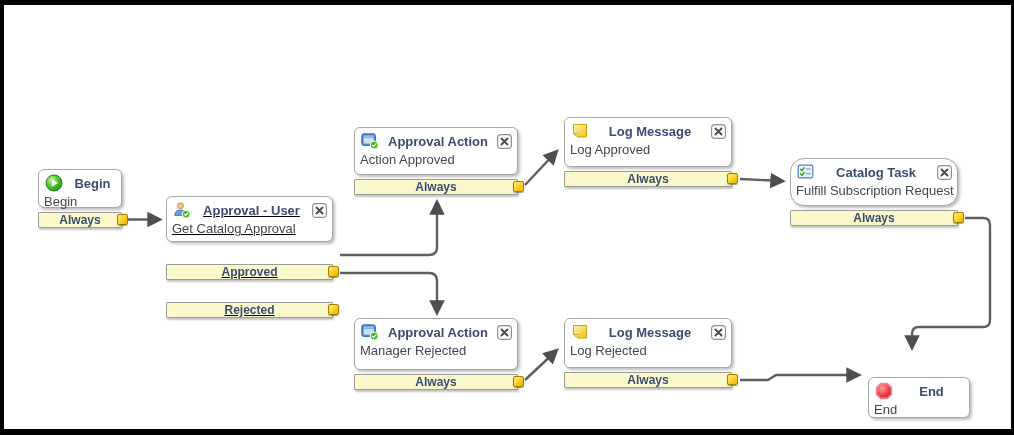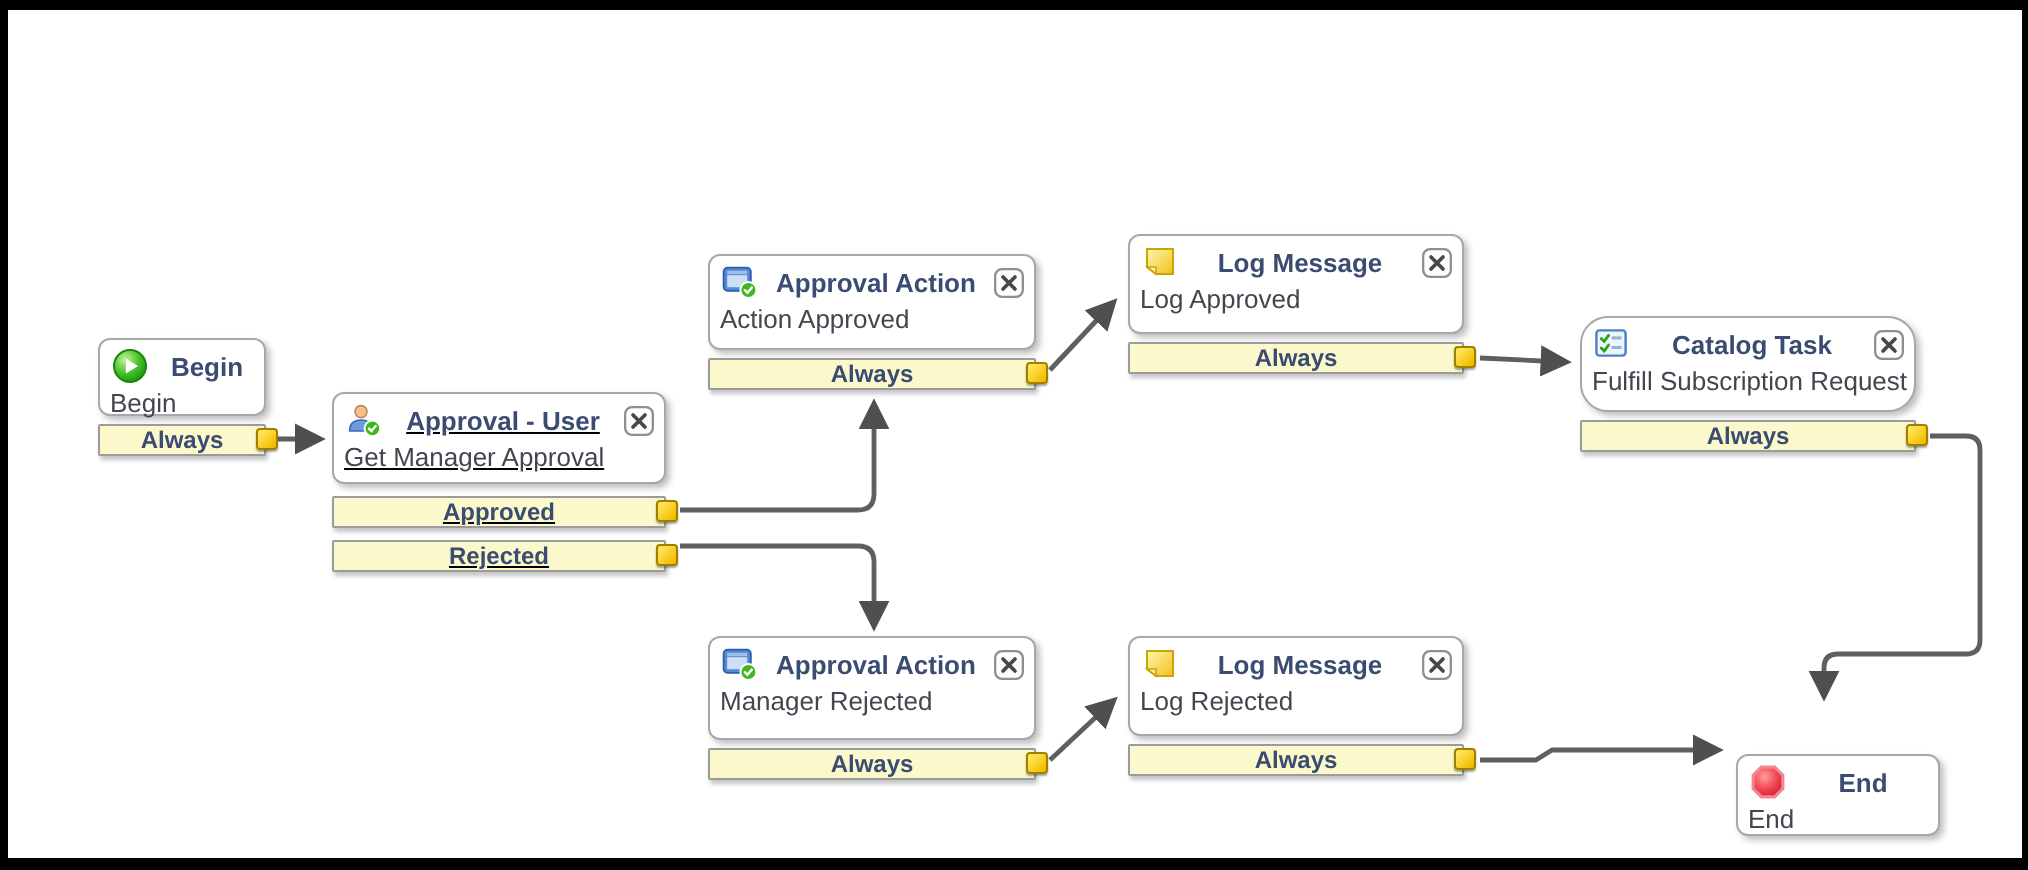--- a/index.html
+++ b/index.html
@@ -34,25 +34,25 @@
                 text-align:center; font-size:12px; font-weight:bold; color:#3a4c71;
                 box-shadow:1px 2px 2px rgba(110,110,110,.4); }
   .transition + .transition { margin-top:2px; }
 
   .connector { position:absolute; right:-7px; top:50%; margin-top:-6px; width:11px; height:11px;
                background:linear-gradient(135deg,#ffe355 20%,#f2bd00 85%);
                border:1px solid #a07f00; border-radius:2px;
                box-shadow:0 1px 1px rgba(0,0,0,.35); }
 
   
-  #node-begin            { left:49px;  top:169px; width:84px;  }
+  #node-begin            { left:38px;  top:169px; width:84px;  }
   #node-begin .node-box  { height:39px; }
   #node-approval-user            { left:166px; top:196px; width:167px;text-decoration:underline; }
   #node-approval-user .node-box  { height:46px; }
-  #node-approval-user .transition{ margin-top:6px; }
+  #node-approval-user .transition{ margin-top:22px; }
   #node-approval-action-approved            { left:354px; top:127px; width:164px; }
   #node-approval-action-approved .node-box  { height:48px; }
   #node-log-message-approved            { left:564px; top:117px; width:168px; }
   #node-log-message-approved .node-box  { height:50px; }
   #node-catalog-task            { left:790px; top:158px; width:168px; }
   #node-catalog-task .node-box  { height:48px;border-radius:14px; }
   #node-approval-action-rejected            { left:354px; top:318px; width:164px; }
   #node-approval-action-rejected .node-box  { height:52px; }
   #node-log-message-rejected            { left:564px; top:318px; width:168px; }
   #node-log-message-rejected .node-box  { height:50px; }
@@ -130,21 +130,21 @@
           </svg>
         </span>
         <span class="node-title">Approval - User</span>
         <button class="close-btn">
           <svg width="15" height="15" viewBox="0 0 13 13">
               <rect x="0.5" y="0.5" width="12" height="12" rx="3" fill="#fdfdfd" stroke="#8f8f8f"></rect>
               <path d="M3.9 3.9 L9.1 9.1 M9.1 3.9 L3.9 9.1" stroke="#474747" stroke-width="1.6" stroke-linecap="round"></path>
             </svg>
         </button>
       </div>
-      <div class="node-desc">Get Manager Approval</div>
+      <div class="node-desc">Get Catalog Approval</div>
     </div>
     <div class="transition">
       <span>Approved</span>
       <span class="connector"></span>
     </div>
     <div class="transition">
       <span>Rejected</span>
       <span class="connector"></span>
     </div>
   </div>

